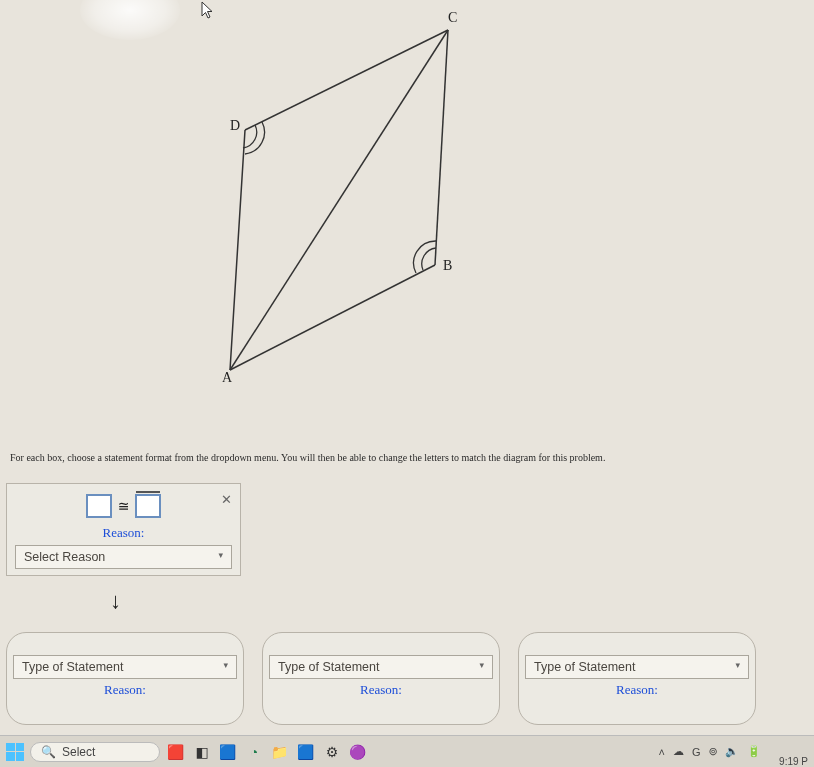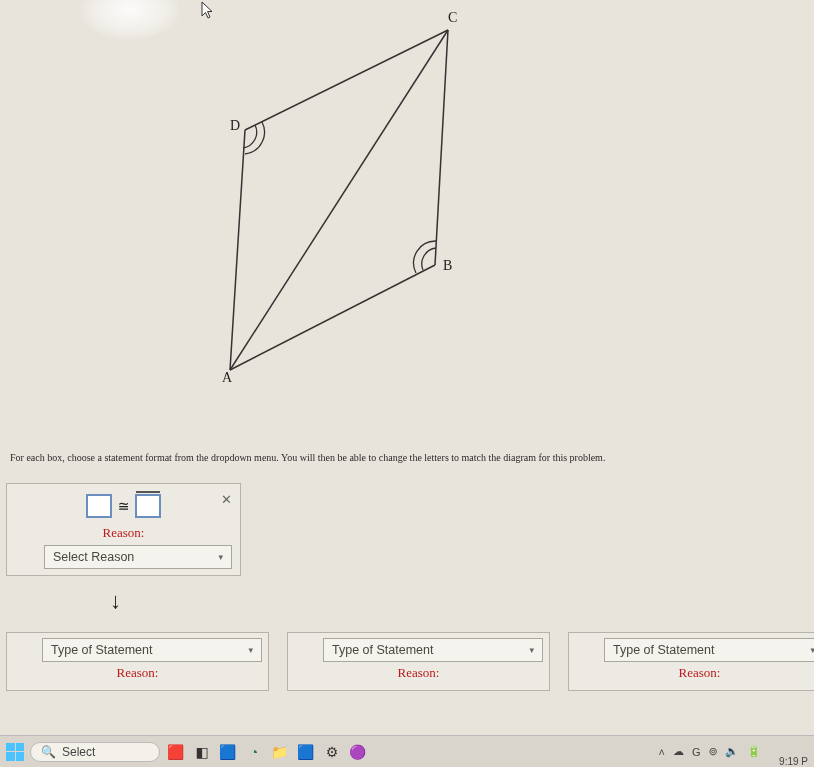--- a/index.html
+++ b/index.html
@@ -52,22 +52,23 @@
     .card {
       border: 1px solid #b8b3a9;
       background: #eceae3;
       padding: 6px 8px 6px 8px;
       flex: 0 0 auto;
     }
     .card.first {
       width: 235px;
     }
     .card.stmt {
-      width: 263px;
-      padding: 5px 6px;
+      width: 238px;
+      padding: 22px 6px;
+      border-radius: 20px;
     }
     .stmt-top {
       display: flex;
       justify-content: center;
       align-items: center;
       gap: 6px;
       padding: 4px 0 4px 0;
       position: relative;
     }
     .sq {
@@ -96,35 +97,33 @@
       right: 0;
       top: 2px;
       font-size: 13px;
       color: #666;
       cursor: pointer;
       font-family: Arial, sans-serif;
     }
     .reason-label {
       text-align: center;
       font-size: 13px;
-      color: #b91c1c;
+      color: #1d4ed8;
       padding: 3px 0 4px 0;
     }
     .select {
       border: 1px solid #aaa69c;
       background: #f5f3ed;
       padding: 4px 8px;
       font-size: 12.5px;
       color: #4a4640;
       display: flex;
       justify-content: space-between;
-      align-items: center;
       cursor: pointer;
       font-family: Arial, sans-serif;
-      margin-left: 29px;
     }
     .select .caret {
       font-size: 9px;
       color: #666;
     }
     .down-arrow-between {
       padding: 12px 0 10px 110px;
       font-size: 22px;
       color: #222;
     }

